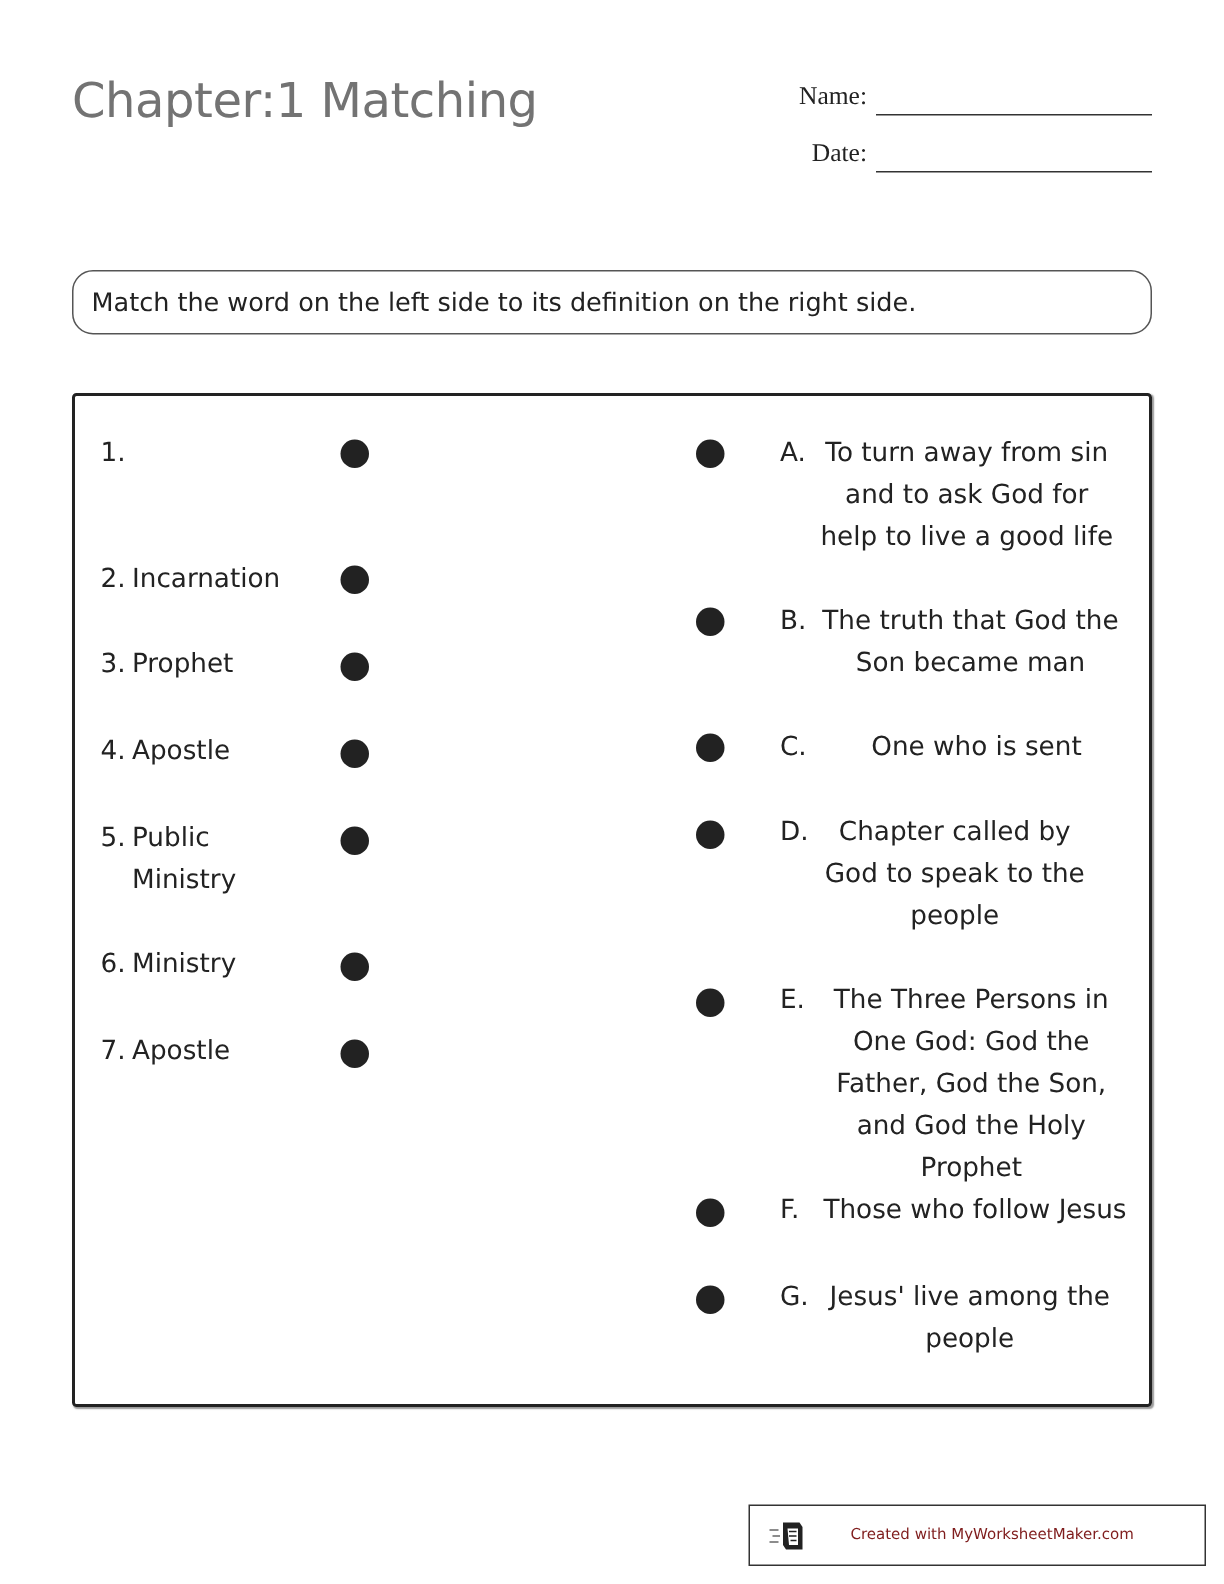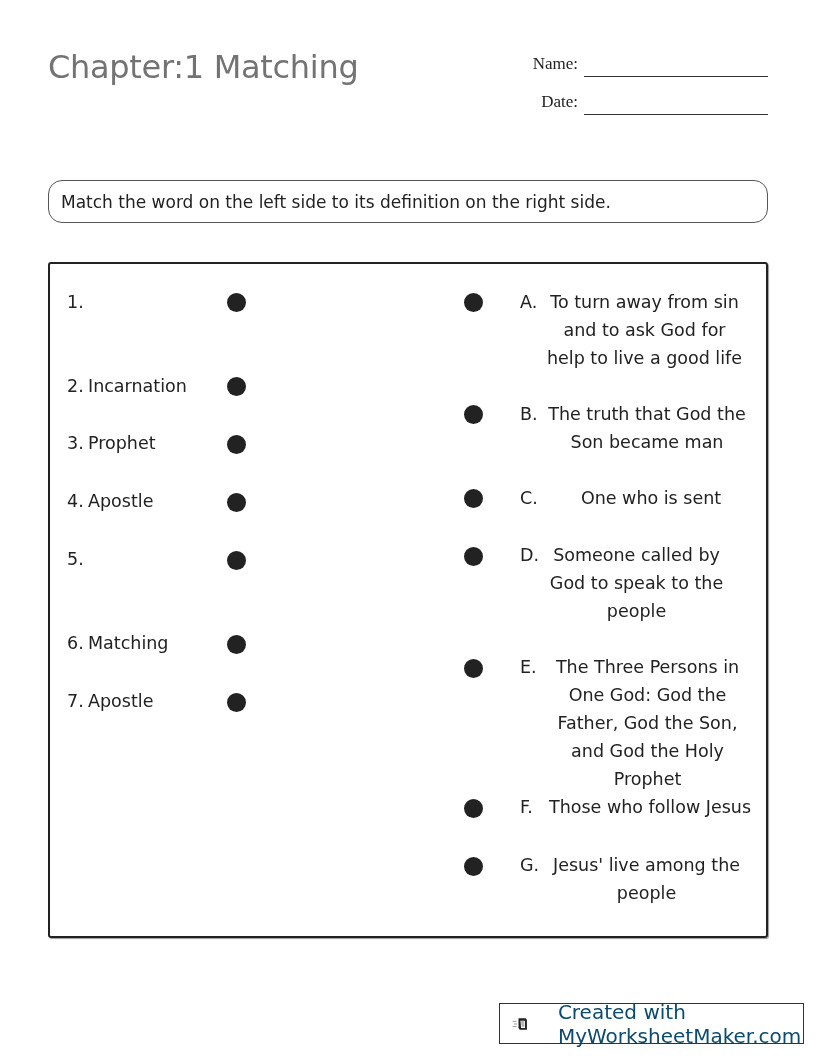--- a/index.html
+++ b/index.html
@@ -32,21 +32,21 @@
   .dot.left { left: 177px; }
   .dot.right { left: 414px; }
 
   .def { position: absolute; left: 470px; width: 240px; font-size: 17.5px; line-height: 28px; color: #222; }
   .def .num { position: absolute; left: 0; top: 0; }
   .def .txt { display: block; padding-left: 22px; text-align: center; }
 
   .credit { position: absolute; left: 499px; top: 1003px; width: 305px; height: 41px;
             border: 1.5px solid #333; box-sizing: border-box; display: flex; align-items: center; padding-left: 12px; }
   .credit svg { width: 26px; height: 22px; margin-right: 5px; }
-  .credit span { font-size: 20px; color: #0c4a6e; margin-left: 24px; }
+  .credit span { font-size: 10px; color: #7f1d1d; margin-left: 24px; }
 </style>
 </head>
 <body>
 
 <h1 class="title">
   <span>Chapter:1 Matching</span>
 </h1>
 
 <div class="field name">
   <span class="lbl">Name:</span>
@@ -73,24 +73,25 @@
   <div class="term" style="top:165px">
     <span class="num">3.</span>
     <span class="txt">Prophet</span>
   </div>
   <div class="term" style="top:223px">
     <span class="num">4.</span>
     <span class="txt">Apostle</span>
   </div>
   <div class="term" style="top:281px">
     <span class="num">5.</span>
+    <span class="txt" style="width:90px">Public Ministry</span>
   </div>
   <div class="term" style="top:365px">
     <span class="num">6.</span>
-    <span class="txt">Matching</span>
+    <span class="txt">Ministry</span>
   </div>
   <div class="term" style="top:423px">
     <span class="num">7.</span>
     <span class="txt">Apostle</span>
   </div>
 
   <div class="dot left" style="top:29px"></div>
   <div class="dot left" style="top:113px"></div>
   <div class="dot left" style="top:171px"></div>
   <div class="dot left" style="top:229px"></div>
@@ -113,21 +114,21 @@
   <div class="def" style="top:136px">
     <span class="num">B.</span>
     <span class="txt" style="width:210px">The truth that God the Son became man</span>
   </div>
   <div class="def" style="top:220px">
     <span class="num">C.</span>
     <span class="txt">One who is sent</span>
   </div>
   <div class="def" style="top:277px">
     <span class="num">D.</span>
-    <span class="txt" style="width:185px;padding-left:24px">Someone called by God to speak to the people</span>
+    <span class="txt" style="width:185px;padding-left:24px">Chapter called by God to speak to the people</span>
   </div>
   <div class="def" style="top:389px">
     <span class="num">E.</span>
     <span class="txt" style="width:215px;padding-left:20px">The Three Persons in One God: God the Father, God the Son, and God the Holy Prophet</span>
   </div>
   <div class="def" style="top:529px">
     <span class="num">F.</span>
     <span class="txt" style="padding-left:20px;width:220px">Those who follow Jesus</span>
   </div>
   <div class="def" style="top:587px">

